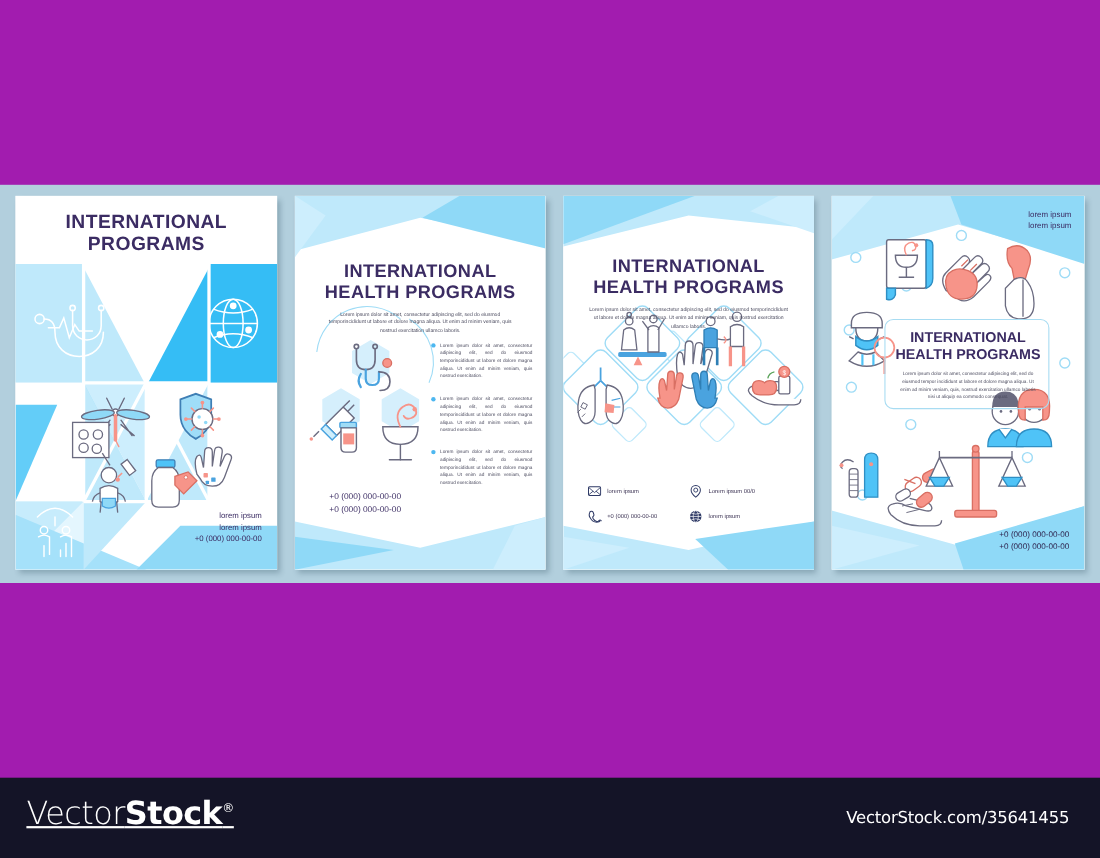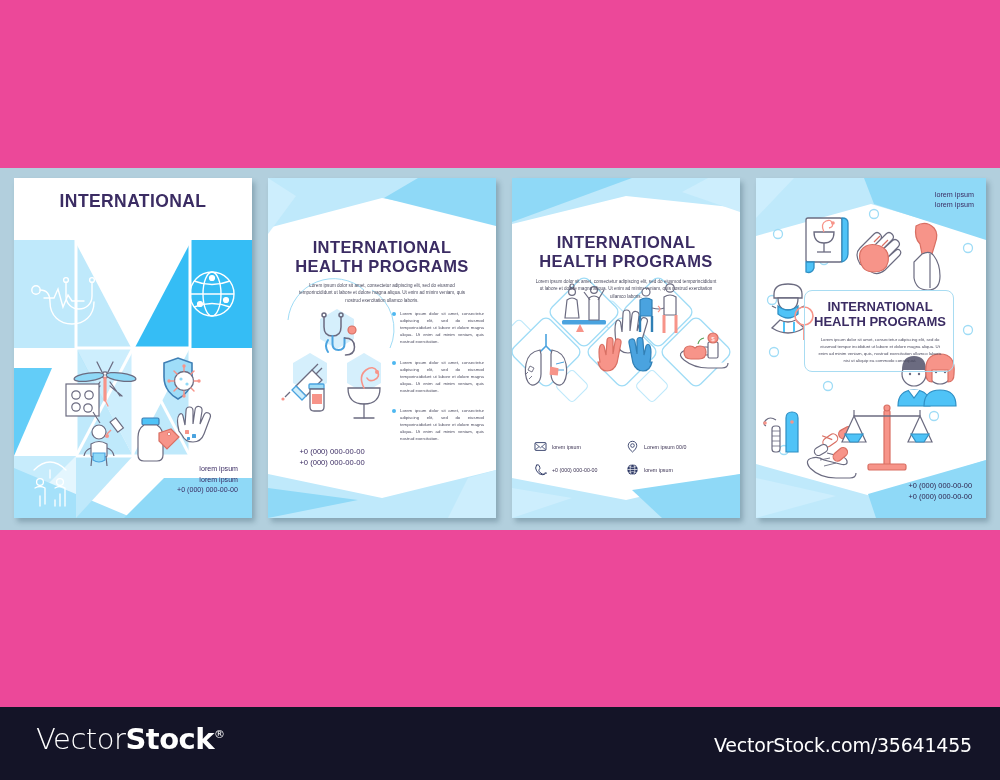--- a/index.html
+++ b/index.html
@@ -2,21 +2,21 @@
 <html><head>
 <meta charset="utf-8">
 <style>
   * { box-sizing: border-box; margin: 0; padding: 0; }
   html, body {
     width: 1000px; height: 780px;
     background: #ffffff;
     font-family: "Liberation Sans", sans-serif;
     overflow: hidden;
   }
-  #root { position: relative; width: 1000px; height: 780px; background: #ec4899; }
+  #root { position: relative; width: 1000px; height: 780px; background: #a21caf; }
 
   
   .stage {
     position: absolute; left: 0; top: 168px; width: 1000px; height: 362px;
     background: #b2cfdd;
   }
 
   
   .panel {
     position: absolute; top: 178px; height: 340px;
@@ -108,30 +108,31 @@
   .p4-card-inner { position: absolute; left: 6px; top: 9px; width: 138px; }
   .p4-title { color: #3b2c63; font-weight: bold; font-size: 13px; line-height: 1.15; text-align: center;}
   .p4-body { color: #4a4a5e; font-size: 4.3px; line-height: 1.65; text-align: center; margin-top: 6px; padding: 0 7px;}
 
   
   .wm-bar {
     position: absolute; left: 0; top: 707px; width: 1000px; height: 73px;
     background: #141427;
   }
   .wm-logo {
-    position: absolute; left: 36px; top: 722px;
+    position: absolute; left: 24px; top: 722px;
     color: #ffffff; font-size: 29px; letter-spacing: -0.5px;
     font-family: "DejaVu Sans", sans-serif;
+    text-decoration: underline;
   }
   .wm-logo .lite { font-weight: 300; }
   .wm-logo .bold { font-weight: bold; }
   .wm-logo .reg { font-size: 11px; vertical-align: super; }
   .wm-url {
     position: absolute; right: 28px; top: 734px;
-    color: #ffffff; font-size: 19px; letter-spacing: -0.2px;
+    color: #ffffff; font-size: 15px; letter-spacing: -0.2px;
     font-family: "DejaVu Sans", sans-serif;
   }
 </style>
 </head>
 <body>
 
 <div id="root">
 
   <div class="stage"></div>
 
@@ -283,20 +284,21 @@
           <rect x="128" y="240" width="17" height="7" rx="1.5" fill="#4fc3f7" stroke="#3f7fb5"></rect>
           <path d="M130 247 q-6 4 -6 12 l0 18 q0 6 6 6 h13 q6 0 6 -6 l0 -18 q0 -8 -6 -12 z"></path>
           <path d="M145 255 l12 -4 l8 8 l-12 12 l-8 -8 z" fill="#f79489" stroke="#d96f63"></path>
           <circle cx="155" cy="256" r="1.6" fill="#ffffff" stroke="#d96f63" stroke-width="0.8"></circle>
         </g>
       </svg>
     </div>
 
     <div class="title t1" style="position:absolute;left:12px;top:14px;width:214px;">
       <div>INTERNATIONAL</div>
+      <div>PROGRAMS</div>
     </div>
 
     <div class="contact" style="position:absolute;right:14px;bottom:22px;width:140px;">
       <div>lorem ipsum</div>
       <div>lorem ipsum</div>
       <div>+0 (000) 000-00-00</div>
     </div>
   </div>
 
   <div class="panel" id="panel2">

